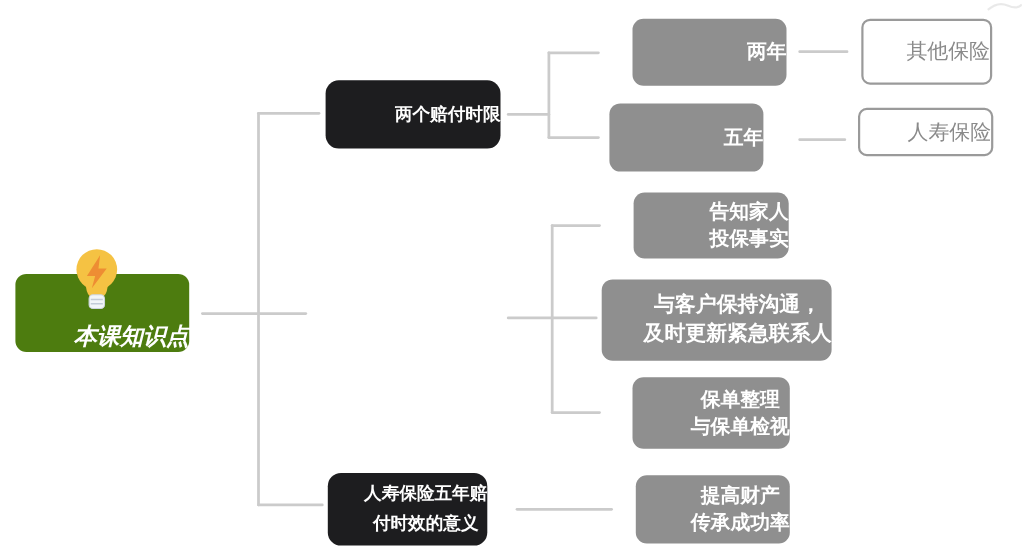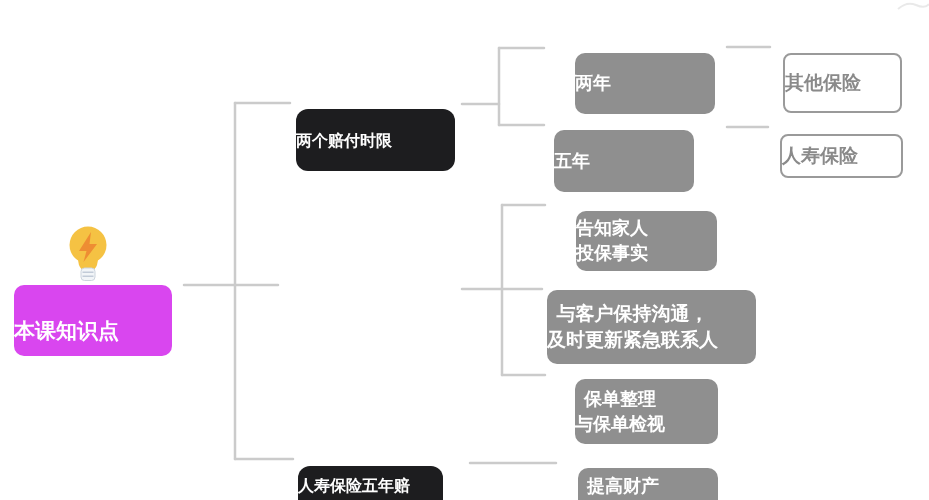--- a/index.html
+++ b/index.html
@@ -19,34 +19,34 @@
   .connectors path {
     fill: none;
     stroke: #cbcbcb;
     stroke-width: 2.5;
     stroke-linecap: round;
   }
   .node {
     position: absolute;
     display: flex;
     align-items: center;
-    justify-content: flex-start;
+    justify-content: flex-end;
     text-align: center;
     box-sizing: border-box;
-    margin-top: 36px;
   }
   .label { white-space: pre-line; display: block; }
   .node-root {
-    background: #d946ef;
+    background: #4d7c0f;
     border-radius: 10px;
     color: #ffffff;
     font-weight: bold;
     font-size: 21px;
     align-items: flex-end;
-    padding-bottom: 11px;
+    padding-bottom: 0;
+    font-style: italic;
   }
   .node-branch {
     background: #1d1d1f;
     border-radius: 12px;
     color: #ffffff;
     font-weight: bold;
     font-size: 16px;
     line-height: 27px;
   }
   .node-leaf {
@@ -56,21 +56,21 @@
     font-weight: bold;
     font-size: 18px;
     line-height: 25px;
   }
   .node-leaf.wide { font-size: 19px; line-height: 26px; }
   .node-outline {
     background: #ffffff;
     border: 2px solid #9a9a9a;
     border-radius: 8px;
     color: #8a8a8a;
-    font-weight: bold;
+    font-weight: normal;
     font-size: 19px;
   }
   .bulb {
     position: absolute;
     left: 66px;
     top: 224px;
     width: 44px;
     height: 58px;
     z-index: 2;
   }

